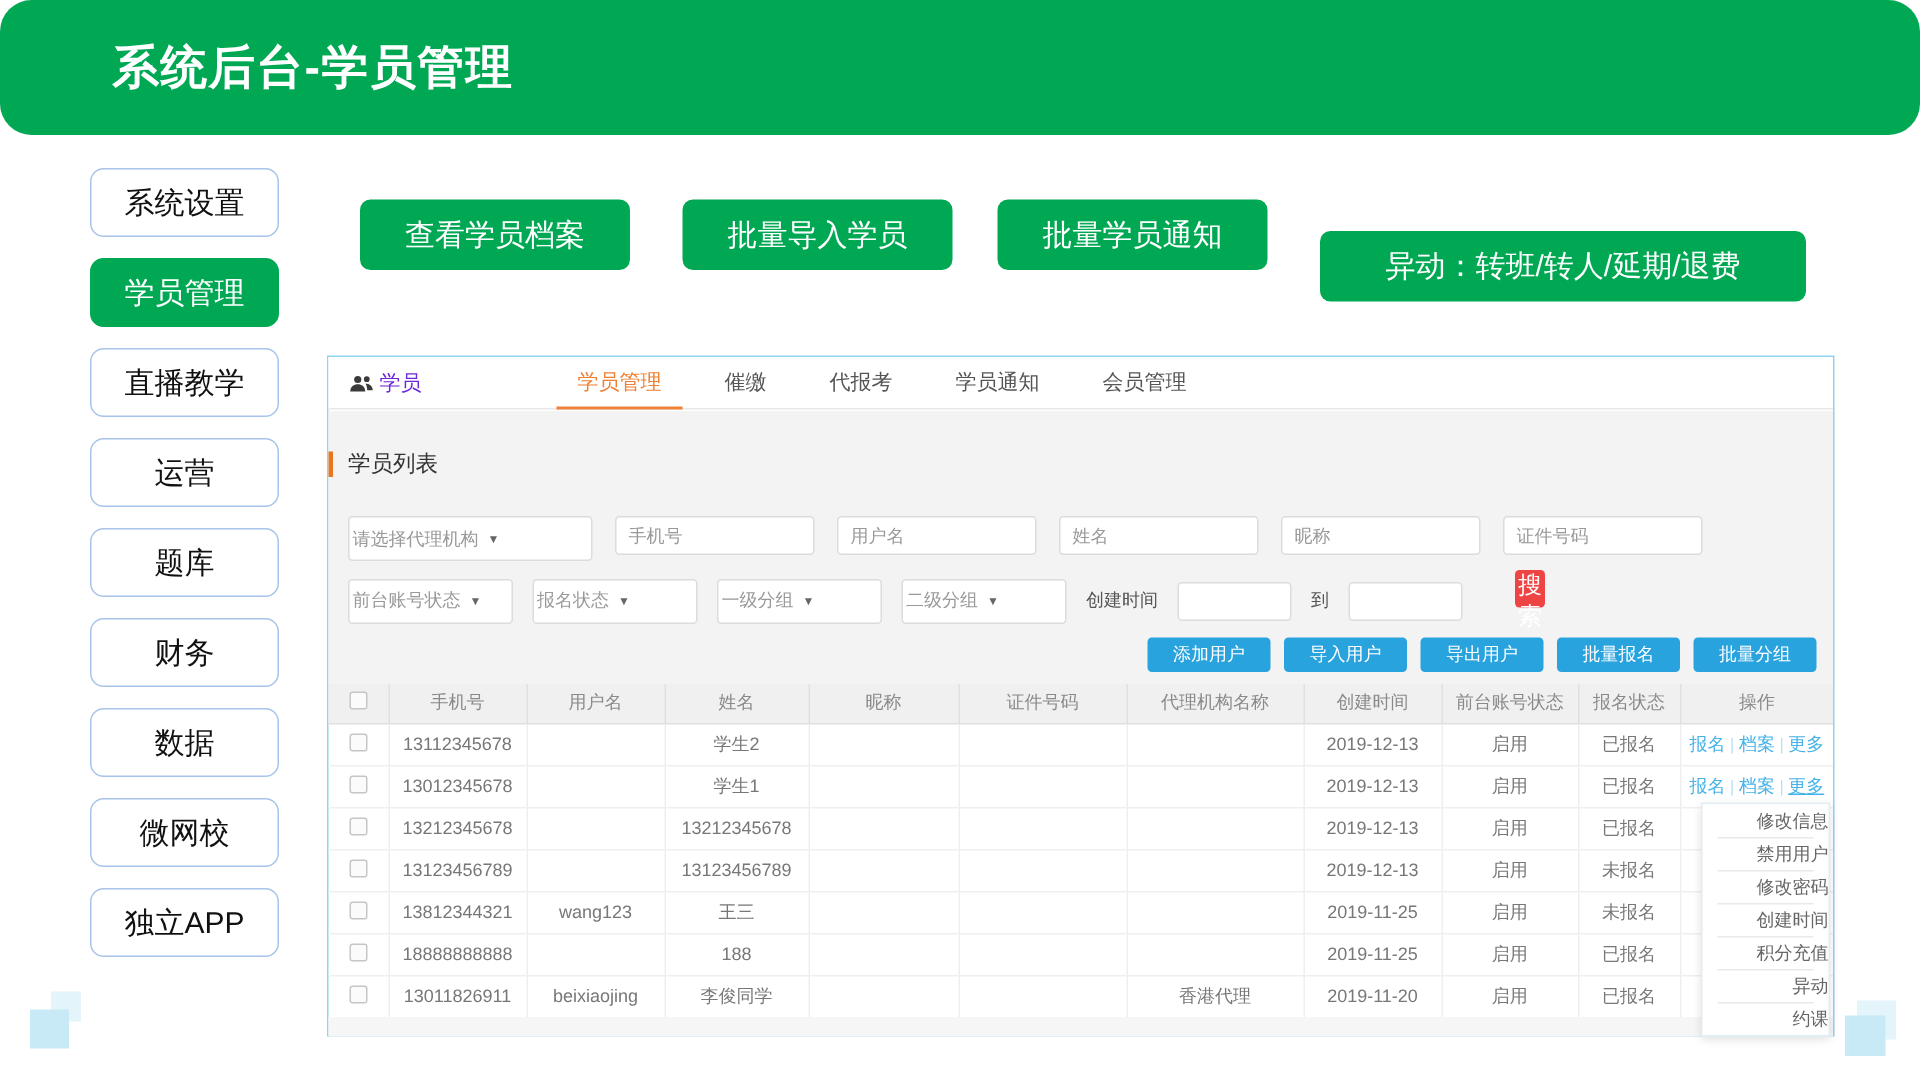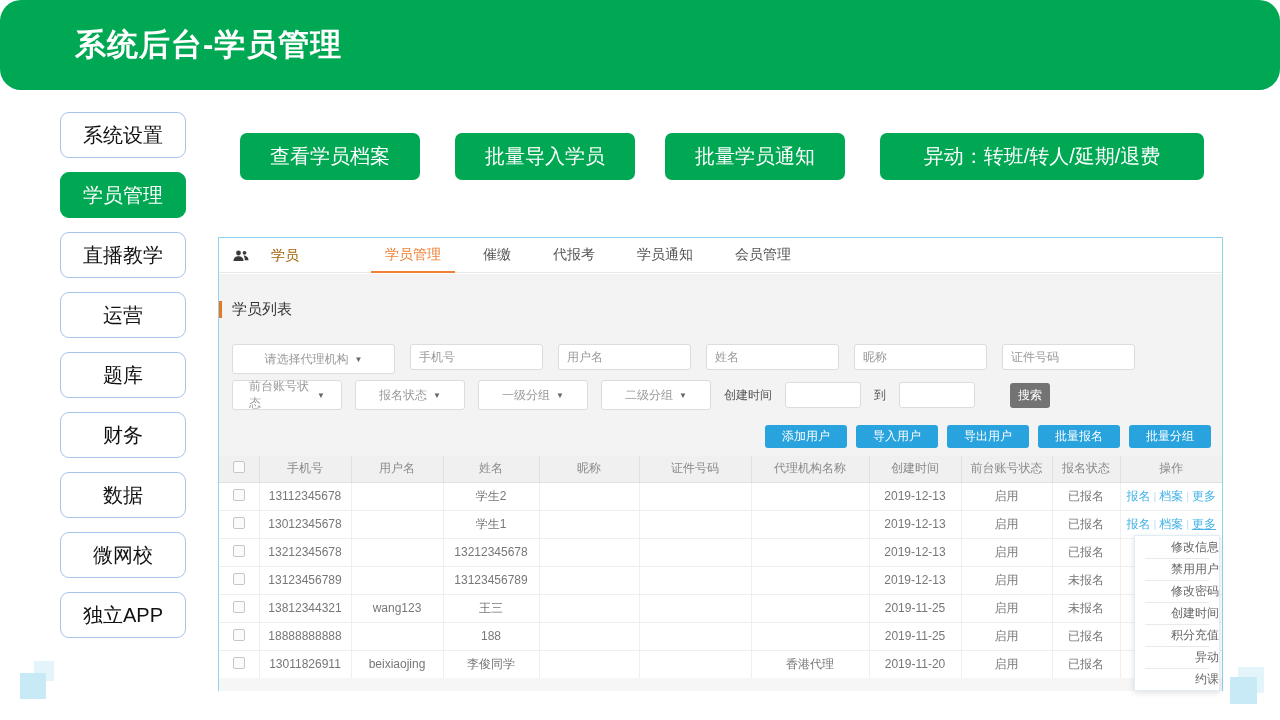--- a/index.html
+++ b/index.html
@@ -18,55 +18,55 @@
   .side-item.active { background:#00a854; border-color:#00a854; color:#fff; }
 
   
   .quick-actions { position:absolute; left:240px; top:133px; width:980px; }
   .qa-btn { position:absolute; height:47px; background:#00a854; border:none; border-radius:7px;
     color:#fff; font-size:20px; display:flex; align-items:center; justify-content:center; cursor:pointer;
     font-family:inherit; }
   .qa-btn:nth-child(1){ left:0;    width:180px; }
   .qa-btn:nth-child(2){ left:215px; width:180px; }
   .qa-btn:nth-child(3){ left:425px; width:180px; }
-  .qa-btn:nth-child(4){ left:640px; width:324px; }
+  .qa-btn:nth-child(4){ left:640px; width:324px;margin-top:21px; }
 
   
   .panel { position:absolute; left:218px; top:237px; width:1005px; height:454px;
     background:#ffffff; border:1px solid #8ed3f0; }
 
   .panel-tabs { position:relative; height:35px; border-bottom:1px solid #e8e8e8; background:#fff; }
-  .module { position:absolute; left:14px; top:0; height:35px; display:flex; align-items:center; gap:22px;
-    font-size:14px; color:#a16207; }
+  .module { position:absolute; left:14px; top:0; height:35px; display:flex; align-items:center; gap:4px;
+    font-size:14px; color:#6d28d9; }
   .module-icon svg { display:block; }
   .tabs { position:absolute; left:152px; top:0; height:35px; display:flex; }
   .tab { height:35px; line-height:33px; padding:0 14px; margin-right:14px; font-size:14px; color:#555; cursor:pointer; }
   .tab.active { color:#ee8135; border-bottom:2px solid #ee8135; }
 
   .gray-area { position:absolute; left:0; top:36px; width:1003px; height:182px; background:#f3f3f4; }
   .section-title { position:absolute; left:0; top:26px; display:flex; align-items:center; font-size:15px; color:#333; }
   .section-title .bar { width:3px; height:17px; background:#e87722; margin-right:10px; }
 
   .filters-row { position:absolute; left:13px; display:flex; }
   .filters-row.r1 { top:70px; gap:15px; }
   .filters-row.r2 { top:106px; gap:13px; align-items:center; }
 
   .sel { background:#fff; border:1px solid #dcdcdc; border-radius:3px; height:30px;
-    display:flex; align-items:center; justify-content:center; padding:0 16px;
+    display:flex; align-items:center; justify-content:flex-start; padding:0 2px;
     font-size:12px; color:#999; cursor:pointer; }
   .sel .caret { font-size:8px; color:#666; margin-left:6px; }
   .sel.w-big { width:163px; }
   .sel.w-mid { width:110px; }
   .f-input { background:#fff; border:1px solid #dcdcdc; border-radius:3px; height:26px; width:133px;
     padding:0 8px; font-size:12px; color:#333; font-family:inherit; }
   .f-input::placeholder { color:#999; }
   .f-input.date { width:76px; }
   .f-label { font-size:12px; color:#555; }
-  .search-btn { width:40px; height:25px; background:#737373; color:#fff; border:none; border-radius:3px;
-    font-size:12px; cursor:pointer; font-family:inherit; }
+  .search-btn { width:20px; height:25px; background:#ef4444; color:#fff; border:none; border-radius:3px;
+    font-size:16px; cursor:pointer; font-family:inherit; }
 
   .blue-actions { position:absolute; right:11px; top:151px; display:flex; gap:9px; }
   .blue-btn { height:23px; padding:0 17px; background:#29a3de; color:#fff; border:none; border-radius:3px;
     font-size:12px; cursor:pointer; font-family:inherit; }
 
   
   .tbl { position:absolute; left:0; top:218px; width:1003px; border-collapse:collapse; table-layout:fixed; }
   .tbl th { height:26px; background:#f0f0f0; color:#8a8a8a; font-weight:normal; font-size:12px;
     border-right:1px solid #e0e0e0; border-bottom:1px solid #e0e0e0; }
   .tbl th:last-child { border-right:none; }

